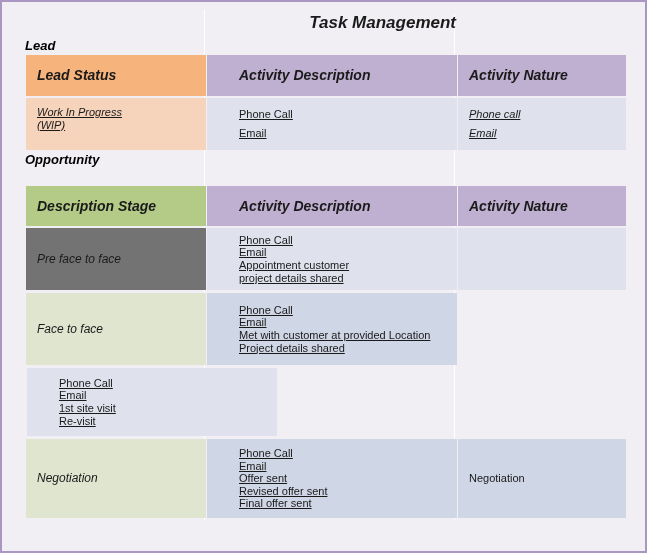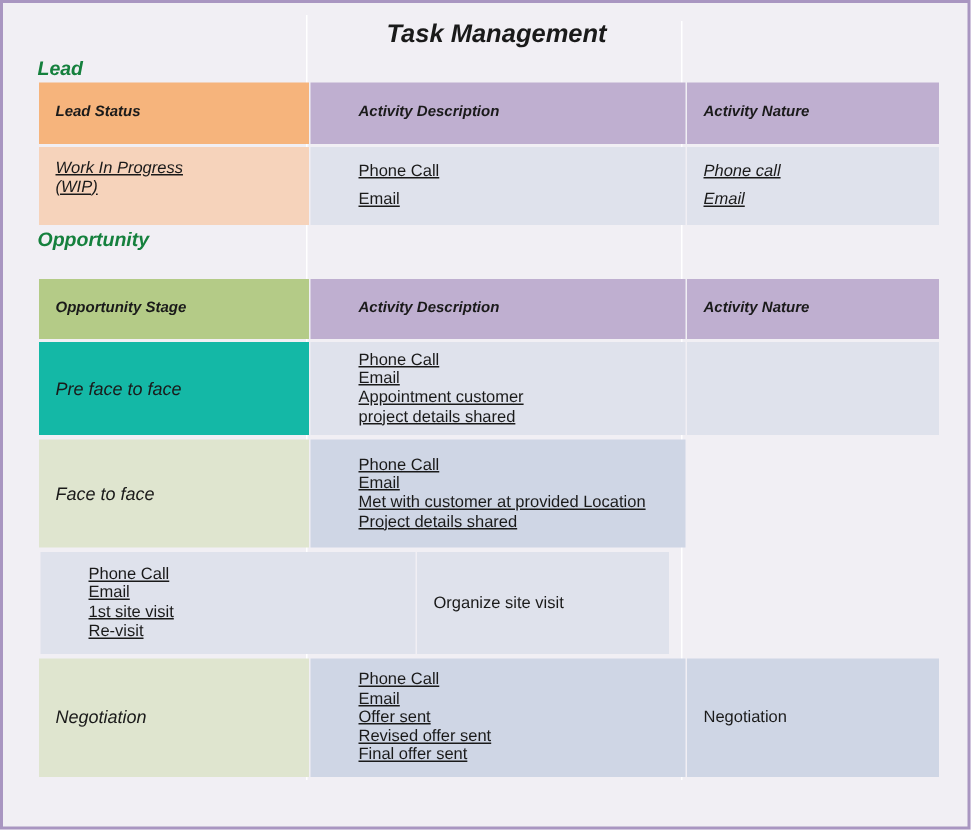--- a/index.html
+++ b/index.html
@@ -6,40 +6,40 @@
   html, body { width: 647px; height: 553px; background: #ffffff; overflow: hidden; }
   body { font-family: "Liberation Sans", sans-serif; color: #1a1a1a; }
   .frame {
     position: absolute; left: 0; top: 0; width: 647px; height: 553px;
     background: #f1eff4;
     border: 2px solid #a996c1;
     border-top-width: 2px;
   }
   .vline { position: absolute; width: 1px; background: #ffffff; }
   .title {
-    position: absolute; left: 204px; top: 11px; width: 250px; text-align: center;
+    position: absolute; left: 204px; top: 11px; width: 250px; text-align: right;
     font-size: 17px; font-weight: bold; font-style: italic; color: #1a1a1a;
   }
   .section {
-    position: absolute; left: 23px; font-size: 13px; font-weight: bold; font-style: italic; color: #15803d;
+    position: absolute; left: 23px; font-size: 13px; font-weight: bold; font-style: italic; color: #000000;
   }
   .tbl { position: absolute; left: 24px; width: 600px; }
   .row { position: absolute; left: 0; width: 600px; display: flex; }
   .cell { position: relative; height: 100%; padding-left: 11px; display: flex; align-items: center; font-size: 11px; line-height: 12.6px; }
   .c1 { width: 180px; }
   .c2 { width: 250px; margin-left: 1px; padding-left: 32px; }
   .c3 { width: 168px; margin-left: 1px; }
-  .hdr { font-weight: bold; font-style: italic; font-size: 10px; }
+  .hdr { font-weight: bold; font-style: italic; font-size: 14px; }
   .lead-hdr1 { background: #f6b47c; }
   .purple-hdr { background: #bfafd0; }
   .lead-body1 { background: #f6d3bb; font-style: italic; align-items: flex-start; padding-top: 8px; }
   .body-light { background: #dfe2ec; }
   .body-dark { background: #cfd6e5; }
   .green-hdr { background: #b4cb87; }
-  .green-a { background: #14b8a6; }
+  .green-a { background: #737373; }
   .green-b { background: #dfe5cf; }
   .stage { font-style: italic; font-size: 12px; }
   .it { font-style: italic; }
   .lines { display: flex; flex-direction: column; text-decoration: underline; }
   .spaced div { margin-bottom: 6px; }
   .spaced div:last-child { margin-bottom: 0; }
 </style>
 </head>
 <body>
 
@@ -77,21 +77,21 @@
           <div>Email</div>
         </div>
       </div>
     </div>
   </div>
 
   <div class="section" style="top:150px;">Opportunity</div>
 
   <div class="tbl" style="top:184px;">
     <div class="row" style="top:0; height:40px;">
-      <div class="cell c1 hdr green-hdr">Opportunity Stage</div>
+      <div class="cell c1 hdr green-hdr">Description Stage</div>
       <div class="cell c2 hdr purple-hdr">Activity Description</div>
       <div class="cell c3 hdr purple-hdr">Activity Nature</div>
     </div>
 
     <div class="row" style="top:42px; height:62px;">
       <div class="cell c1 green-a stage">Pre face to face</div>
       <div class="cell c2 body-light">
         <div class="lines">
           <div>Phone Call</div>
           <div>Email</div>
@@ -116,21 +116,20 @@
 
     <div class="row" style="top:182px; height:68px;">
       <div class="cell c2 body-light">
         <div class="lines">
           <div>Phone Call</div>
           <div>Email</div>
           <div>1st site visit</div>
           <div>Re-visit</div>
         </div>
       </div>
-      <div class="cell c3 body-light">Organize site visit</div>
     </div>
 
     <div class="row" style="top:253px; height:79px;">
       <div class="cell c1 green-b stage">Negotiation</div>
       <div class="cell c2 body-dark">
         <div class="lines">
           <div>Phone Call</div>
           <div>Email</div>
           <div>Offer sent</div>
           <div>Revised offer sent</div>

